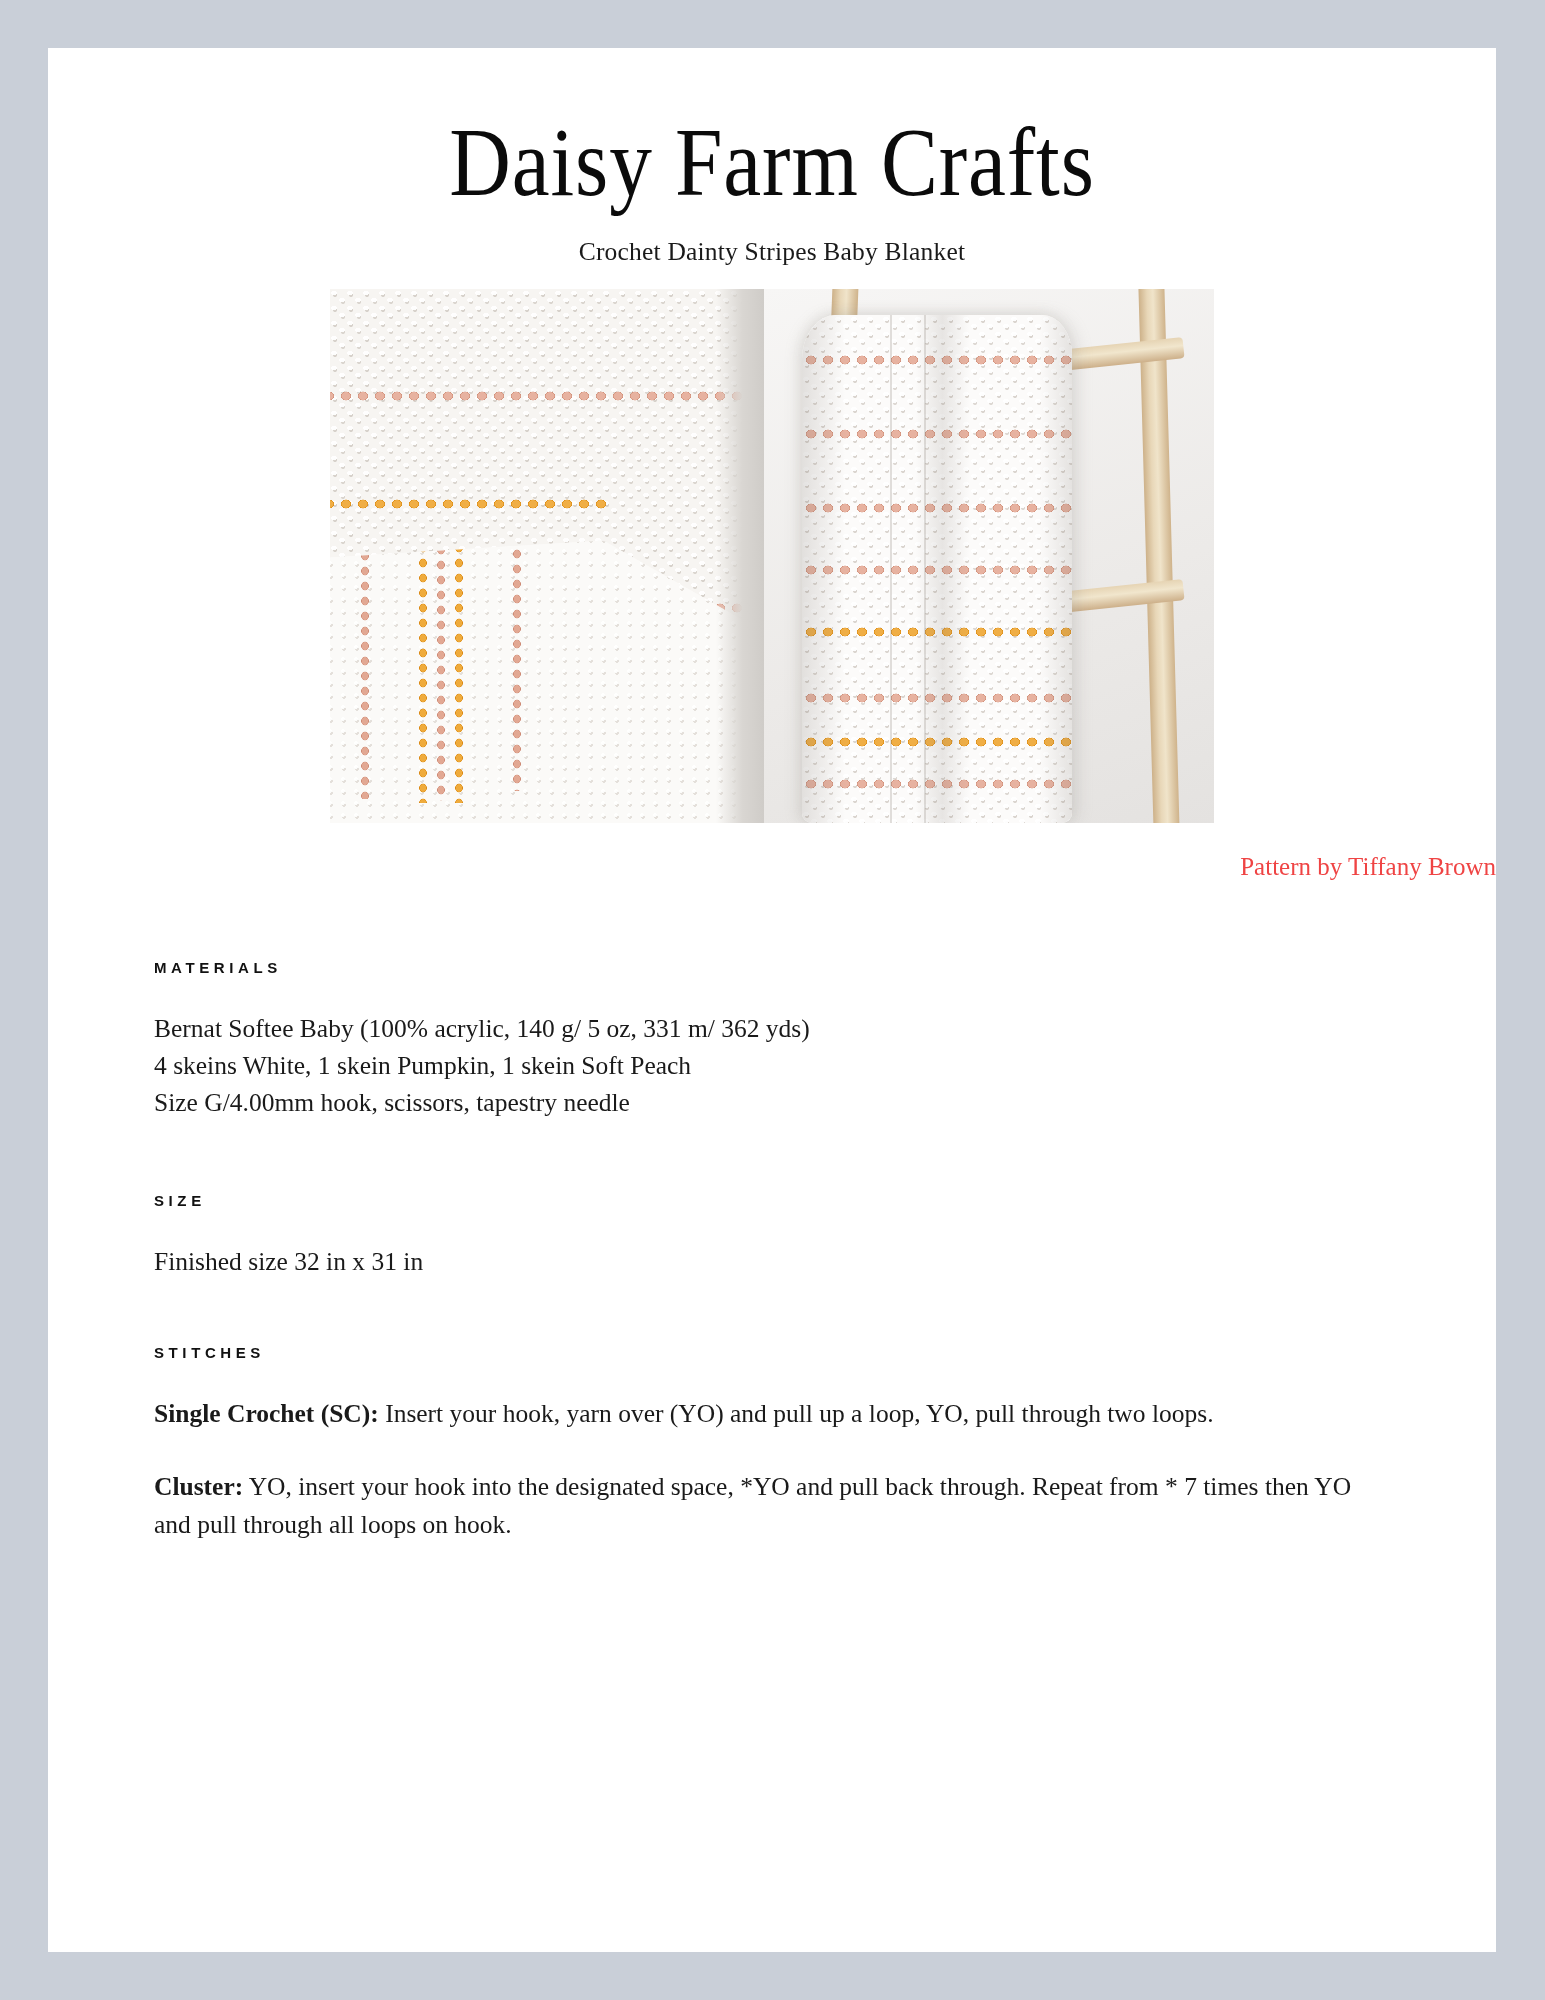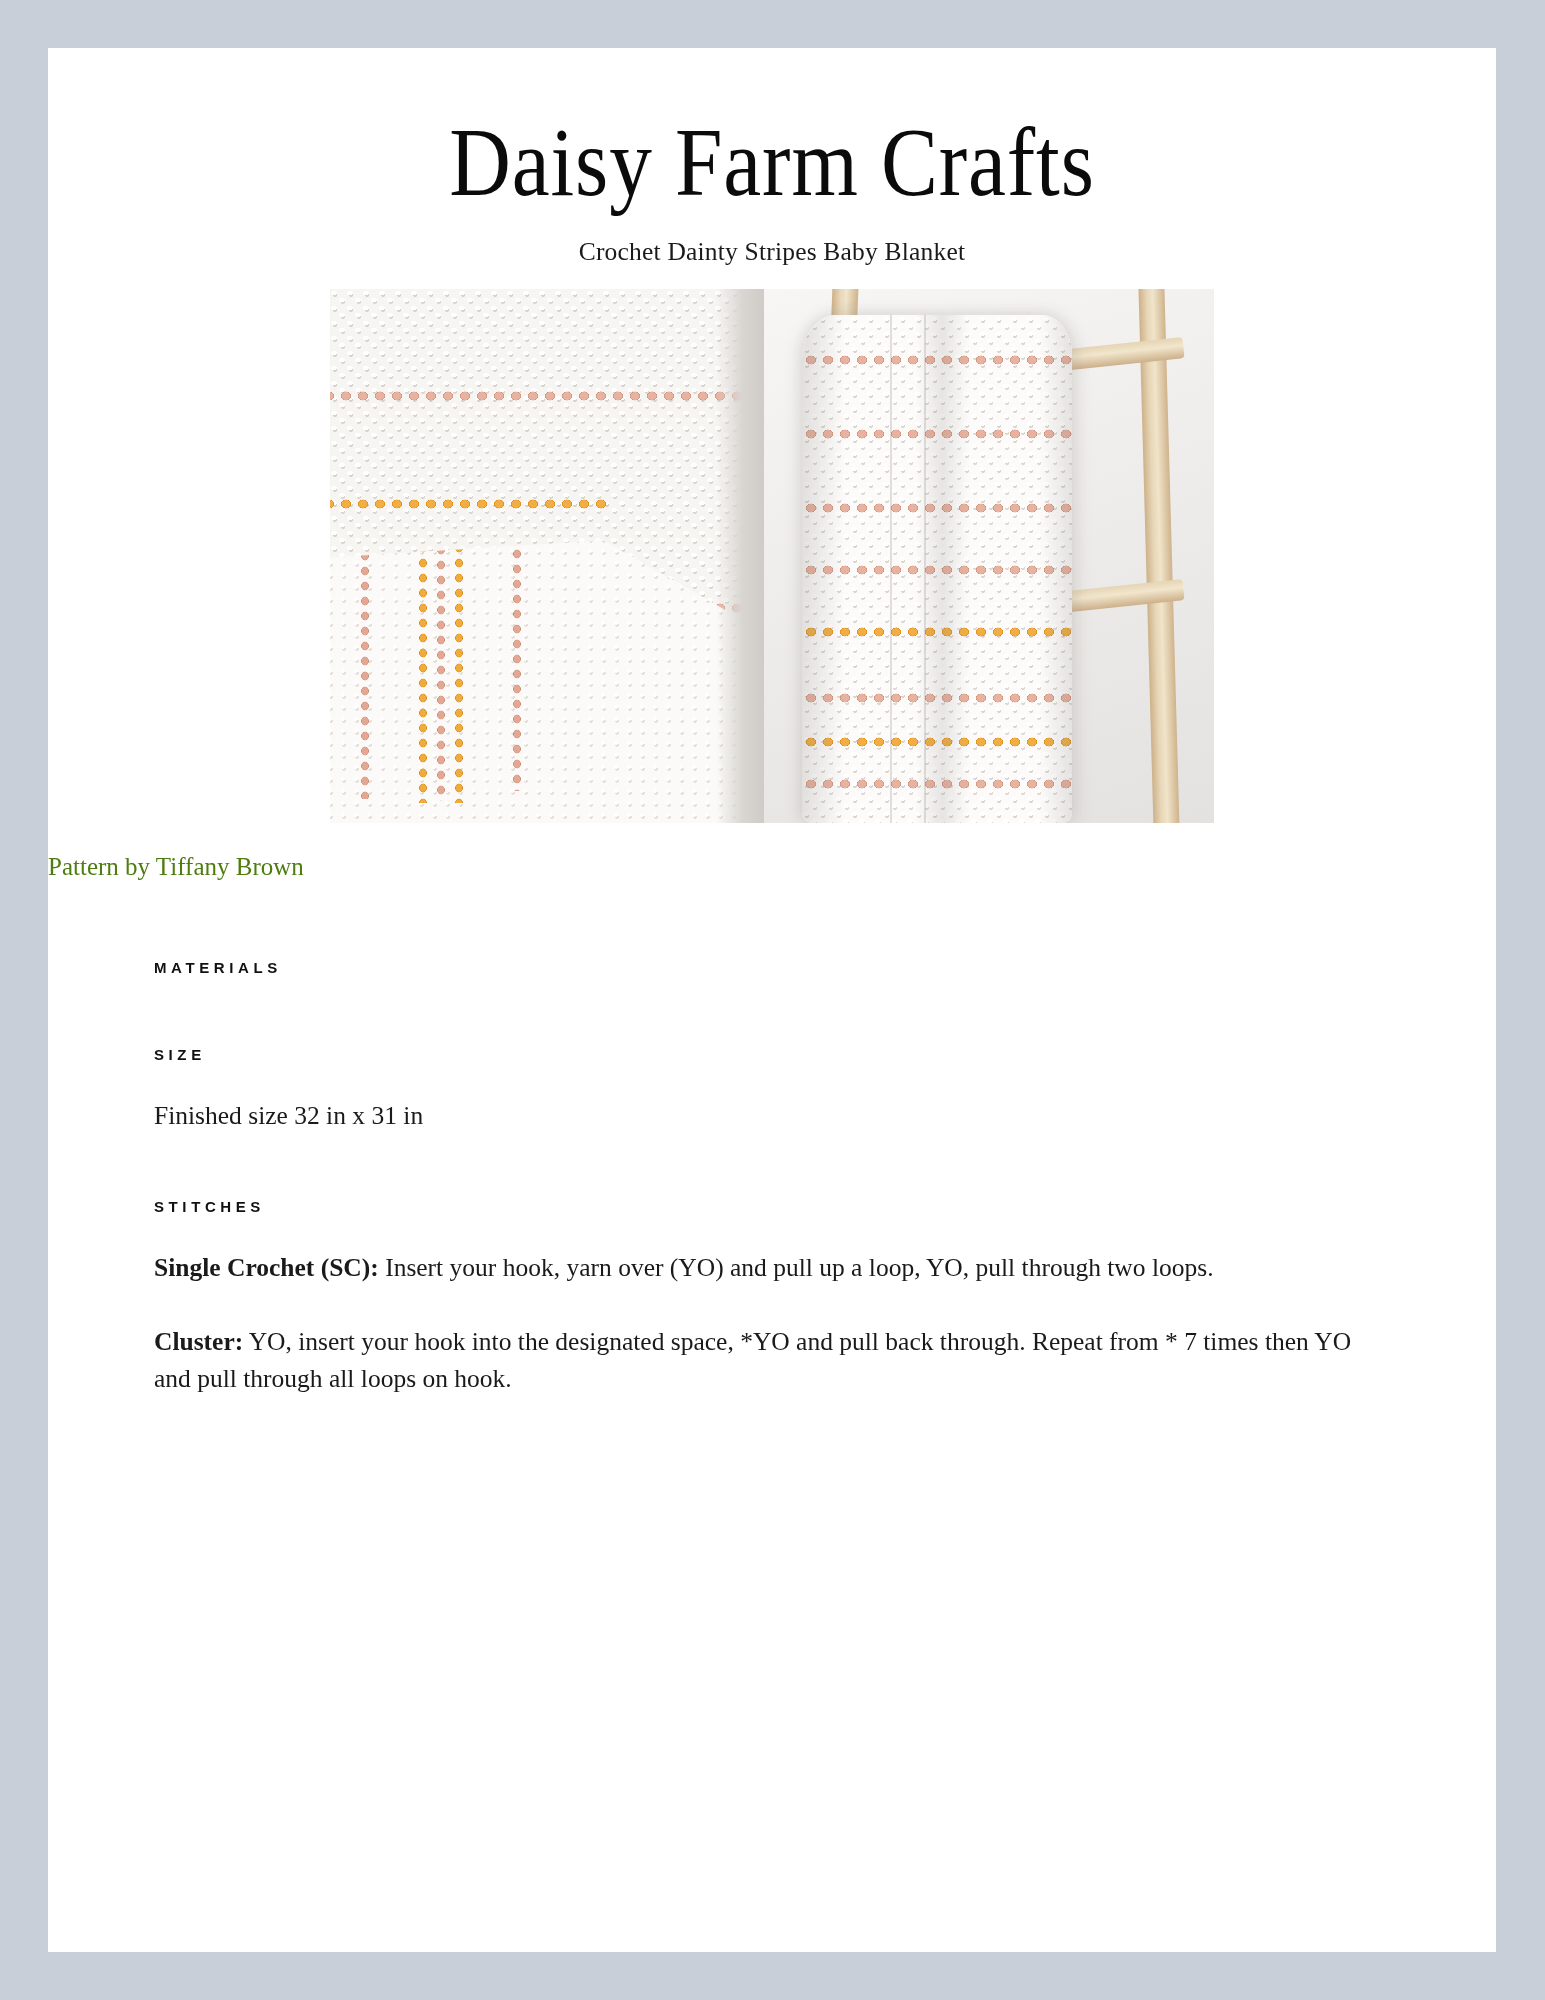--- a/index.html
+++ b/index.html
@@ -190,23 +190,23 @@
   }
   .drape-fold-edge {
     position: absolute;
     top: 0; bottom: 0;
     width: 2px;
     background: rgba(140,132,124,0.25);
   }
 
   
   .byline {
-    text-align: left;
+    text-align: right;
     font-size: 25px;
-    color: #4d7c0f;
+    color: #ef4444;
     margin-top: 30px;
   }
 
   
   .content {
     padding: 0 106px;
     margin-top: 78px;
   }
   .section-head {
     font-family: "Liberation Sans", sans-serif;
@@ -290,20 +290,25 @@
       </div>
     </div>
 
   </div>
 
   <div class="byline">Pattern by Tiffany Brown</div>
 
   <div class="content">
 
     <h2 class="section-head">MATERIALS</h2>
+    <div class="body-block">
+      <span class="line">Bernat Softee Baby (100% acrylic, 140 g/ 5 oz, 331 m/ 362 yds)</span>
+      <span class="line">4 skeins White, 1 skein Pumpkin, 1 skein Soft Peach</span>
+      <span class="line">Size G/4.00mm hook, scissors, tapestry needle</span>
+    </div>
 
     <h2 class="section-head gap-size">SIZE</h2>
     <div class="body-block">
       <span class="line">Finished size 32 in x 31 in</span>
     </div>
 
     <h2 class="section-head gap-stitches">STITCHES</h2>
 
     <p class="stitch-para">
       <span class="term">Single Crochet (SC):</span><span> Insert your hook, yarn over (YO) and pull up a loop, YO, pull through two loops.</span>

